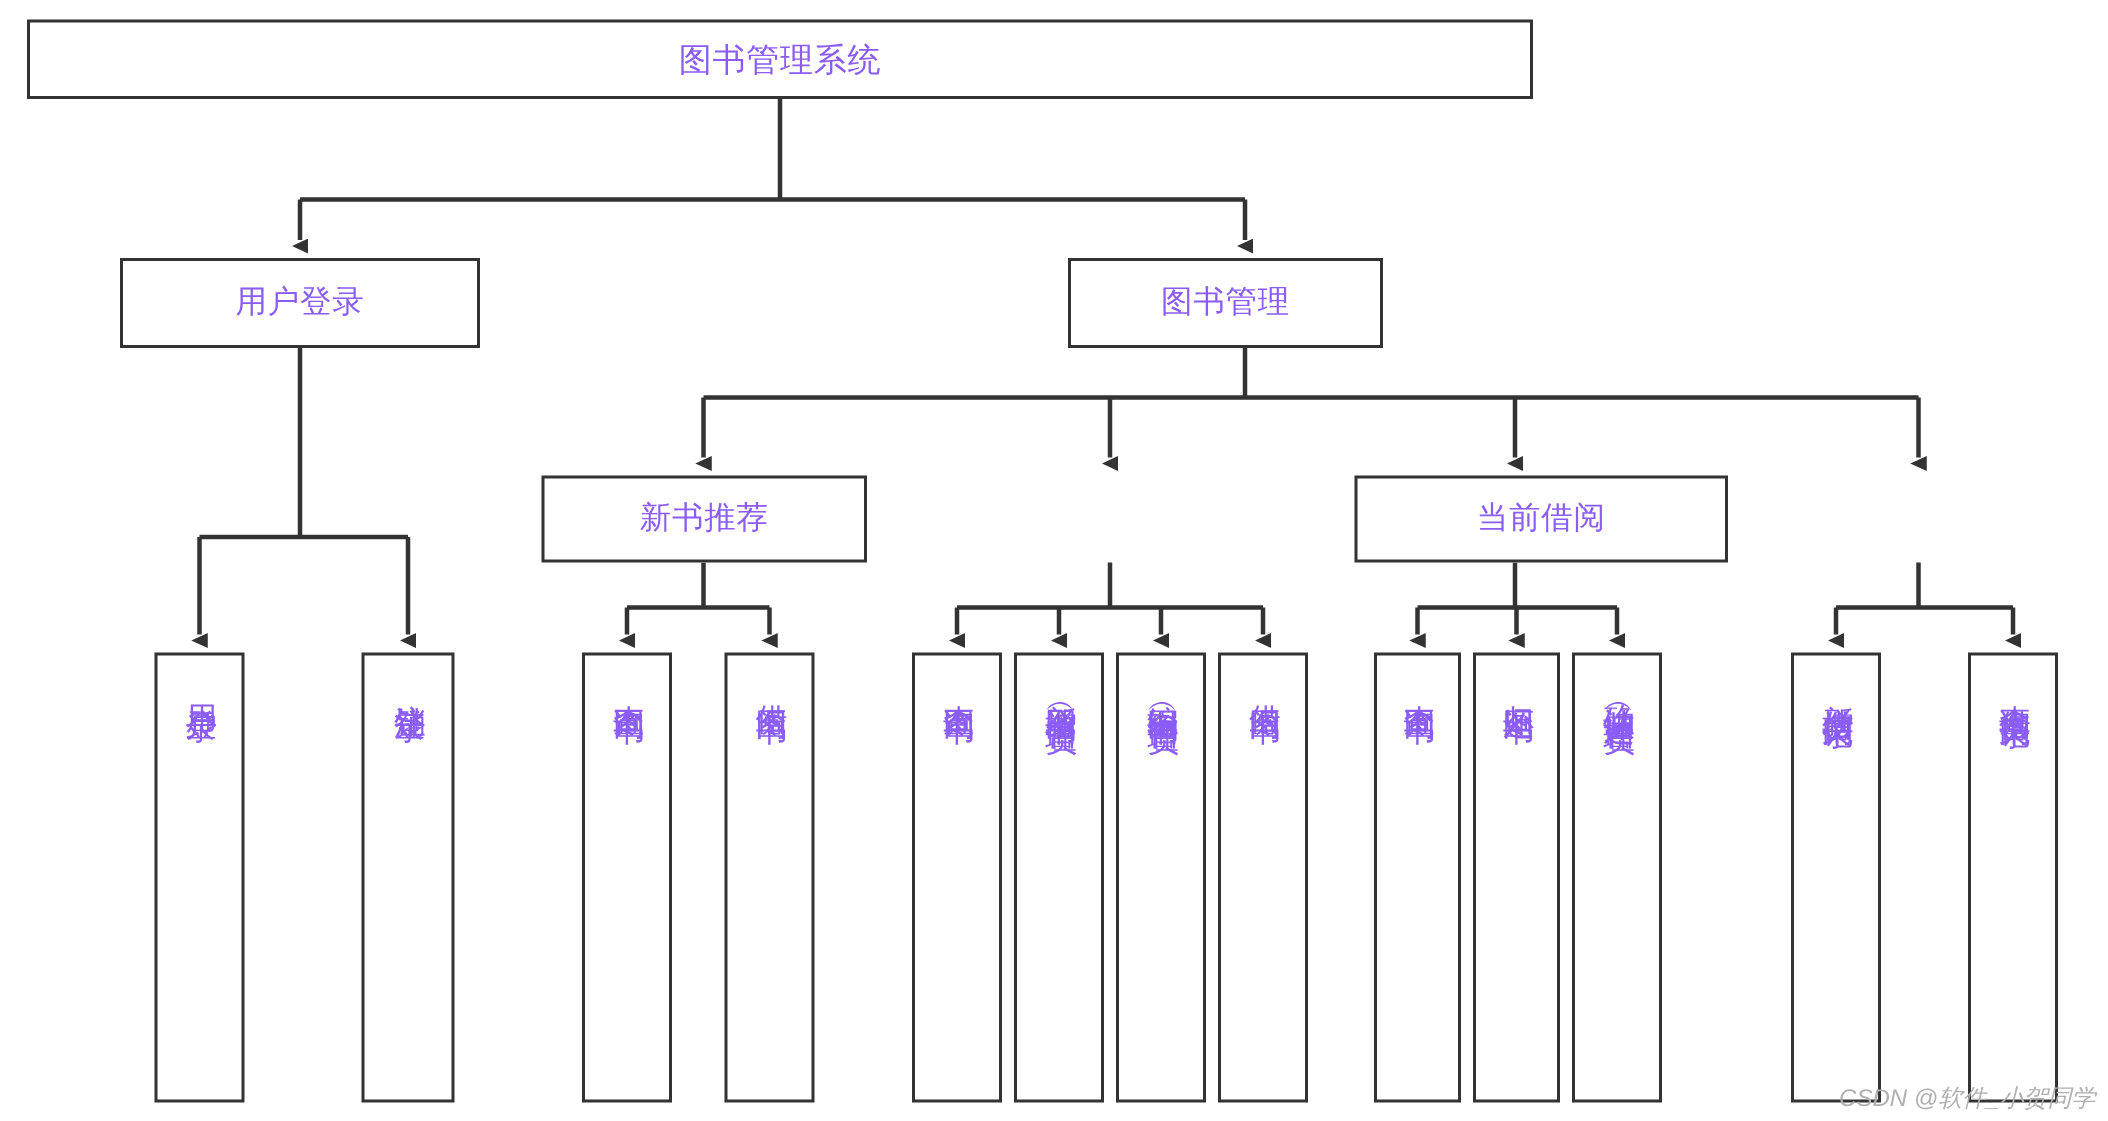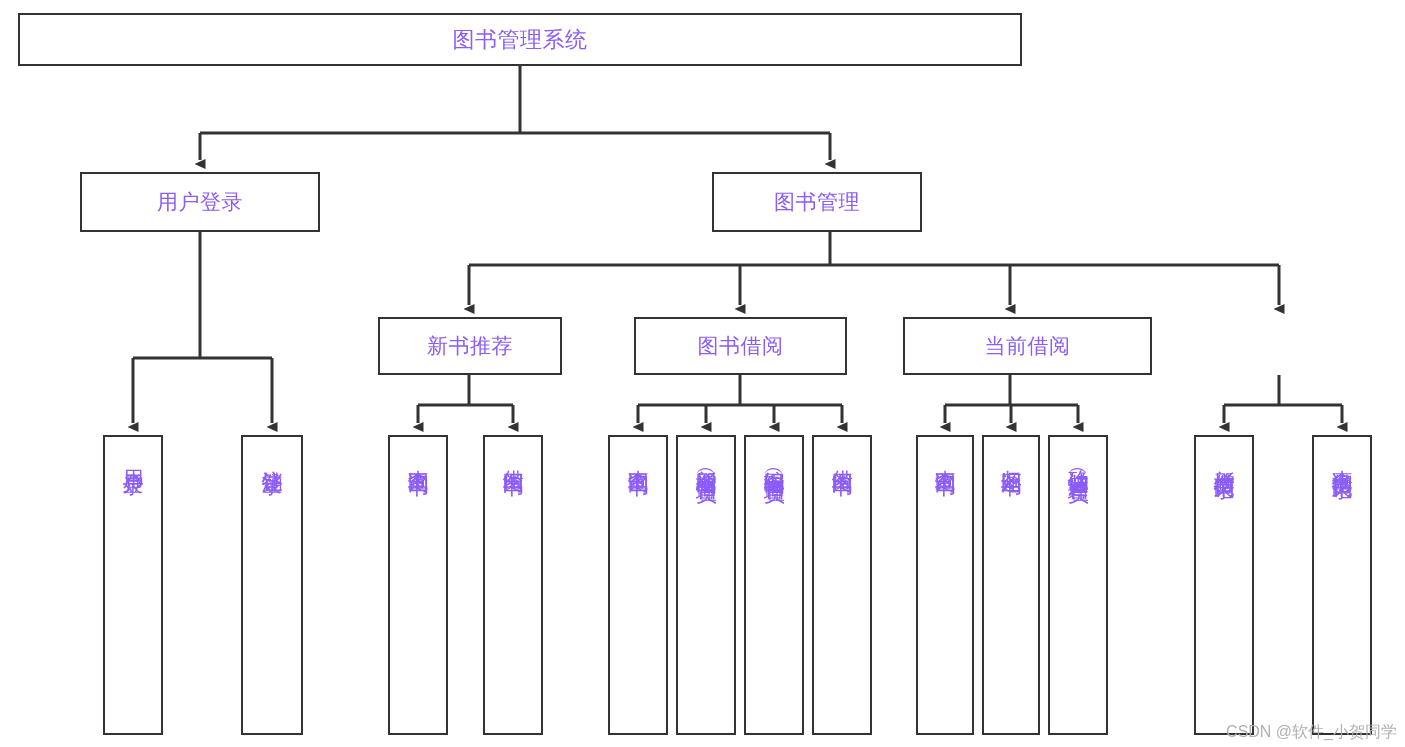--- a/index.html
+++ b/index.html
@@ -62,20 +62,21 @@
   }
   #watermark {
     position: absolute;
     right: 8px;
     bottom: 4px;
     font-size: 16px;
     color: #b0b0b0;
     font-family: "Liberation Sans", "DejaVu Sans", sans-serif;
     white-space: nowrap;
     user-select: none;
+    font-style: italic;
   }
 </style>
 </head>
 <body>
 
 <div id="diagram-root">
 
   <svg id="wires" viewBox="0 0 1405 747" xmlns="http://www.w3.org/2000/svg">
     <defs>
       <marker id="arrow" markerWidth="10" markerHeight="11" refX="1" refY="5.5" orient="auto" markerUnits="userSpaceOnUse">
@@ -123,25 +124,22 @@
     <span class="label">图书管理系统</span>
   </div>
 
   <div class="node h" id="n-l2-0" style="left: 80px; top: 172px; width: 240px; height: 60px;">
     <span class="label">用户登录</span>
   </div>
   <div class="node h" id="n-l2-1" style="left: 712px; top: 172px; width: 210px; height: 60px;">
     <span class="label">图书管理</span>
   </div>
 
-  <div class="node h" id="n-l3-0" style="left: 361px; top: 317px; width: 184px; height: 58px; margin-left: 17px;">
+  <div class="node h" id="n-l3-0" style="left: 361px; top: 317px; width: 217px; height: 58px;">
     <span class="label">新书推荐</span>
-  </div>
-  <div class="node h" id="n-l3-1" style="left: 634px; top: 317px; width: 213px; height: 58px;">
-    <span class="label">图书借阅</span>
   </div>
   <div class="node h" id="n-l3-2" style="left: 903px; top: 317px; width: 249px; height: 58px;">
     <span class="label">当前借阅</span>
   </div>
 
   <div class="node v" id="n-leaf-0" style="left: 103px; top: 435px; width: 60px; height: 300px;">
     <span class="label">用户登录</span>
   </div>
   <div class="node v" id="n-leaf-1" style="left: 241px; top: 435px; width: 62px; height: 300px;">
     <span class="label">注销登录</span>

